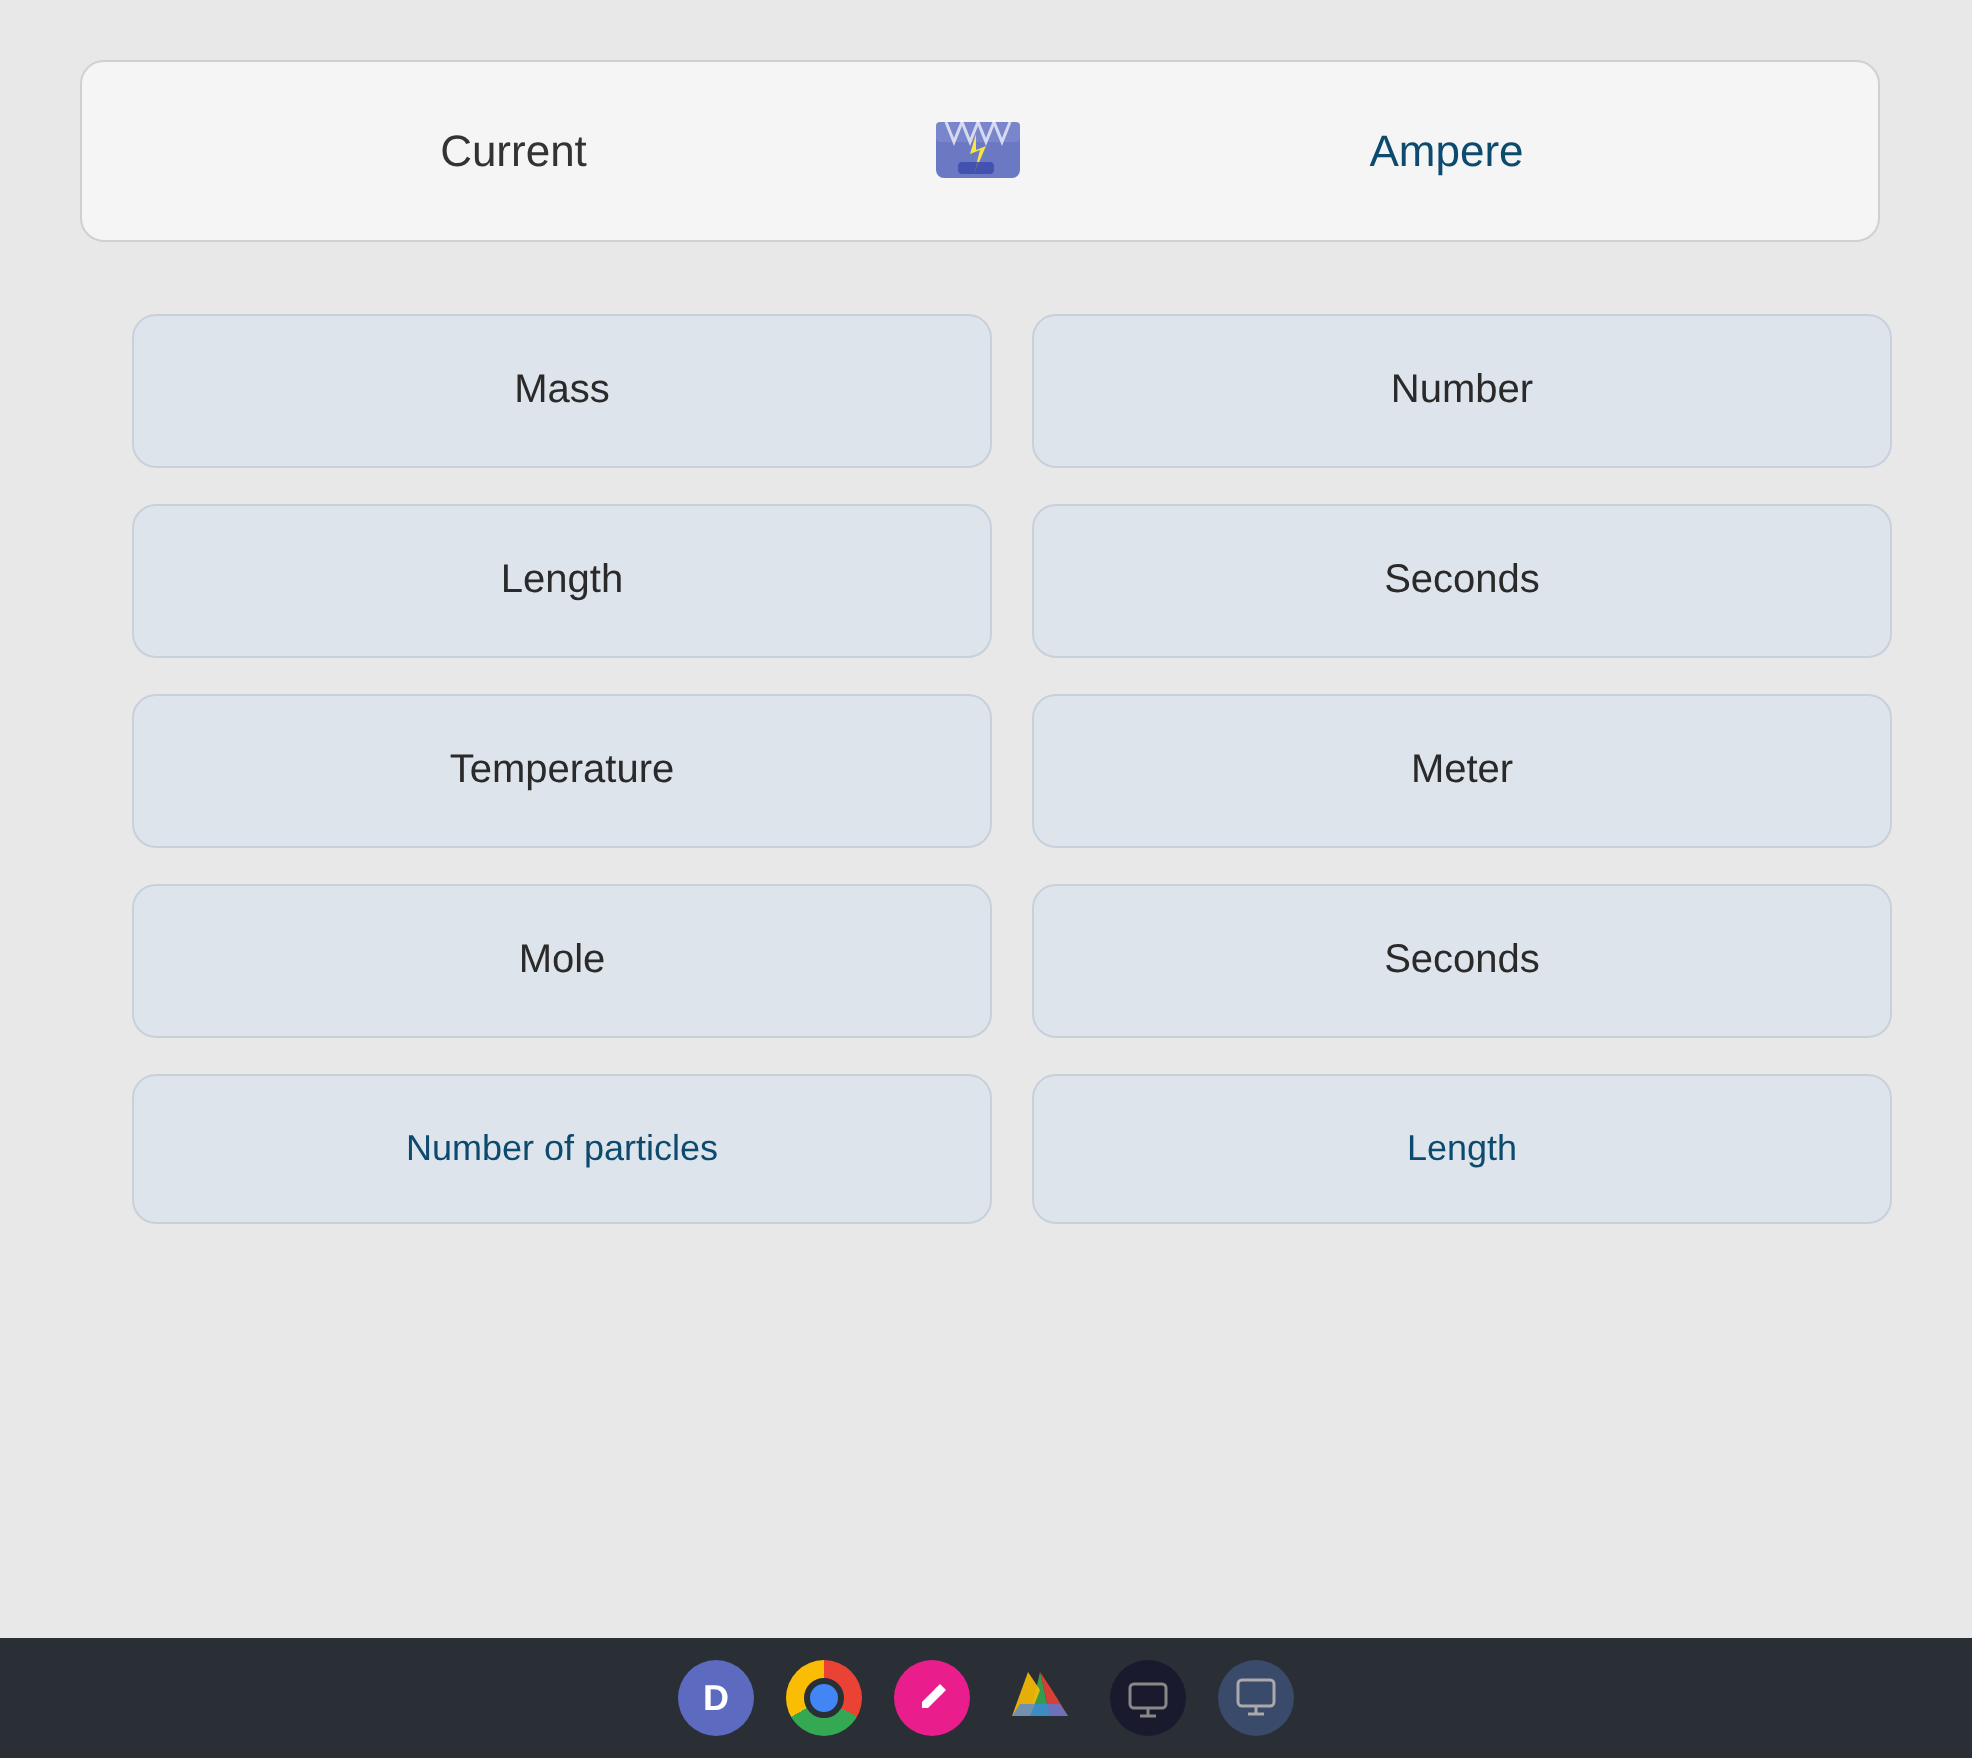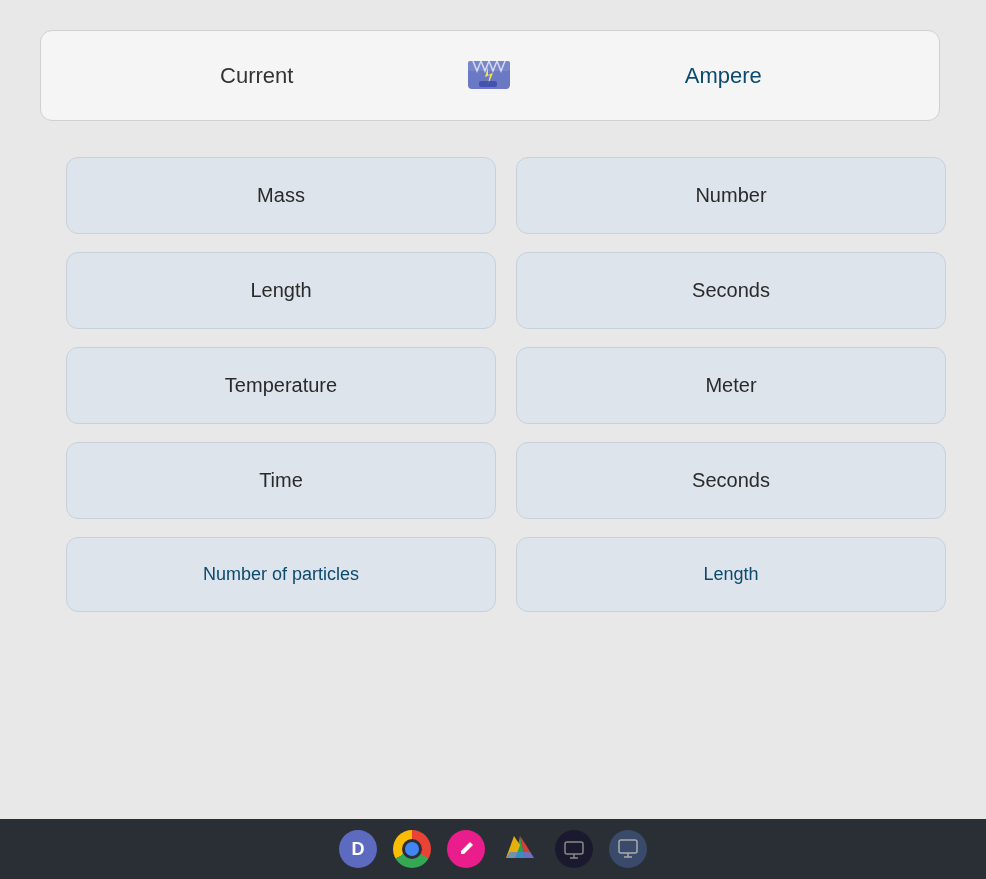--- a/index.html
+++ b/index.html
@@ -226,21 +226,21 @@
       <div class="card">
         <span class="card-label">Temperature</span>
       </div>
       <div class="card">
         <span class="card-label">Meter</span>
       </div>
     </div>
 
     <div class="grid-row">
       <div class="card">
-        <span class="card-label">Time</span>
+        <span class="card-label">Mole</span>
       </div>
       <div class="card">
         <span class="card-label">Seconds</span>
       </div>
     </div>
 
     <div class="grid-row">
       <div class="card">
         <span class="card-label-light">Number of particles</span>
       </div>

